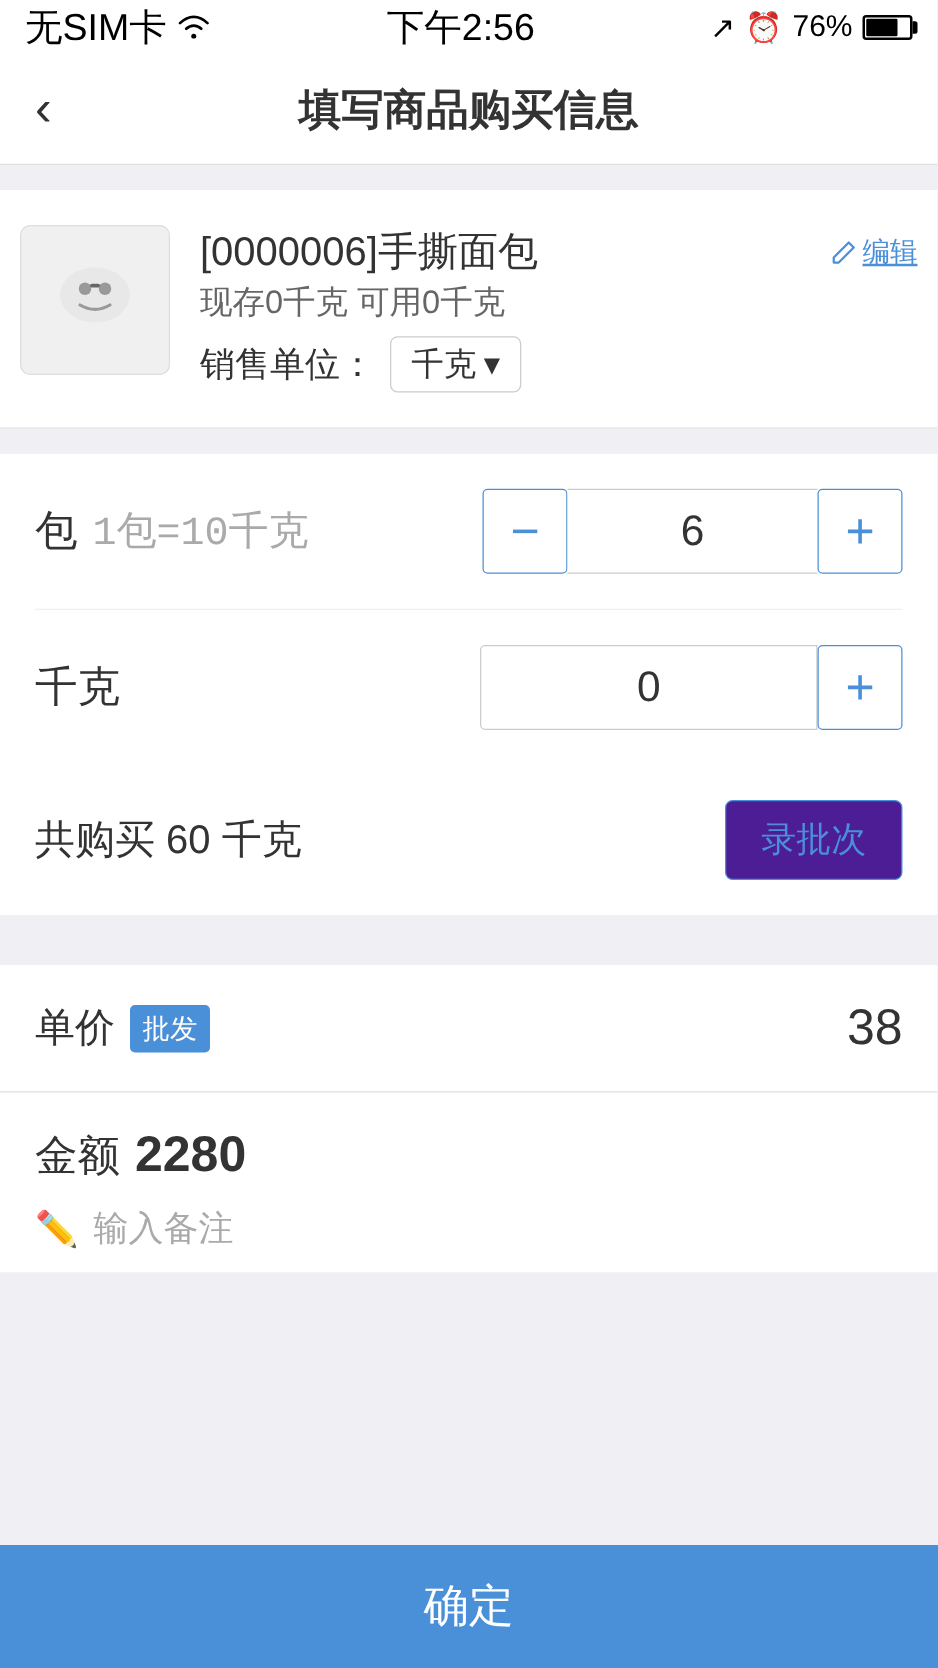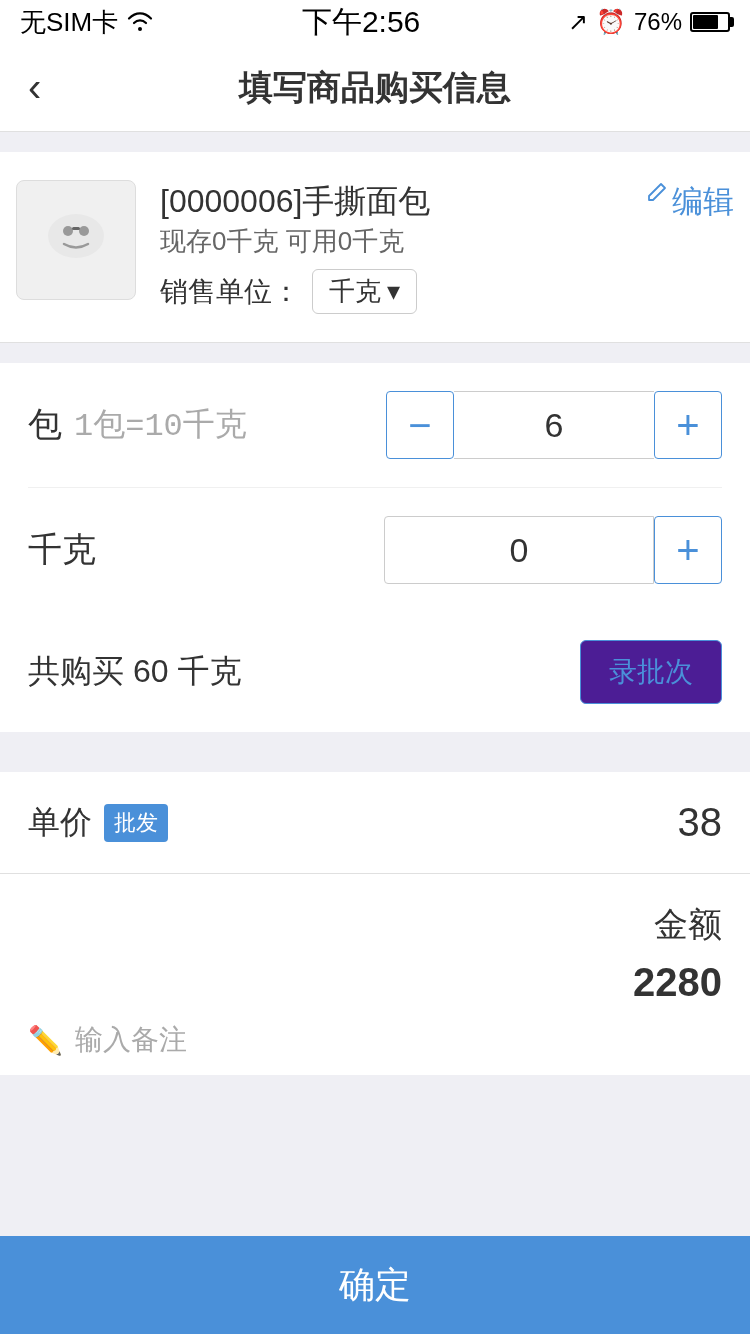--- a/index.html
+++ b/index.html
@@ -16,21 +16,21 @@
     .status-bar {
       height: 44px;
       background: #fff;
       display: flex;
       align-items: center;
       justify-content: space-between;
       padding: 0 20px;
       font-size: 28px;
       color: #000;
     }
-    .status-left { display: flex; align-items: center; gap: 8px; font-size: 26px; }
+    .status-left { display: flex; align-items: center; gap: 8px; font-size: 30px; }
     .status-center { font-size: 30px; font-weight: 500; }
     .status-right { display: flex; align-items: center; gap: 8px; font-size: 24px; }
 
     
     .nav-bar {
       height: 88px;
       background: #fff;
       display: flex;
       align-items: center;
       justify-content: center;
@@ -82,25 +82,26 @@
       display: flex;
       justify-content: space-between;
       align-items: center;
     }
     .product-name {
       font-size: 32px;
       font-weight: 500;
       color: #333;
     }
     .edit-btn {
-      font-size: 31px;
+      font-size: 22px;
       color: #4a90d9;
       display: flex;
-      align-items: flex-start;
+      align-items: center;
       gap: 4px;
+      text-decoration: underline;
     }
     .product-stock {
       font-size: 26px;
       color: #666;
       margin-top: 0;
     }
     .product-unit-row {
       display: flex;
       align-items: center;
       gap: 12px;
@@ -248,23 +249,22 @@
 
     
     .amount-section {
       background: #fff;
       margin-top: 0;
       padding: 28px 28px 16px;
       border-top: 1px solid #e0e0e0;
     }
     .amount-row {
       display: flex;
-      align-items: flex-end;
+      align-items: flex-start;
       gap: 12px;
-      flex-direction: column;
     }
     .amount-label { font-size: 34px; color: #333; }
     .amount-value { font-size: 40px; color: #333; font-weight: 600; }
     .remark-row {
       display: flex;
       align-items: center;
       gap: 12px;
       margin-top: 16px;
       color: #aaa;
       font-size: 28px;

